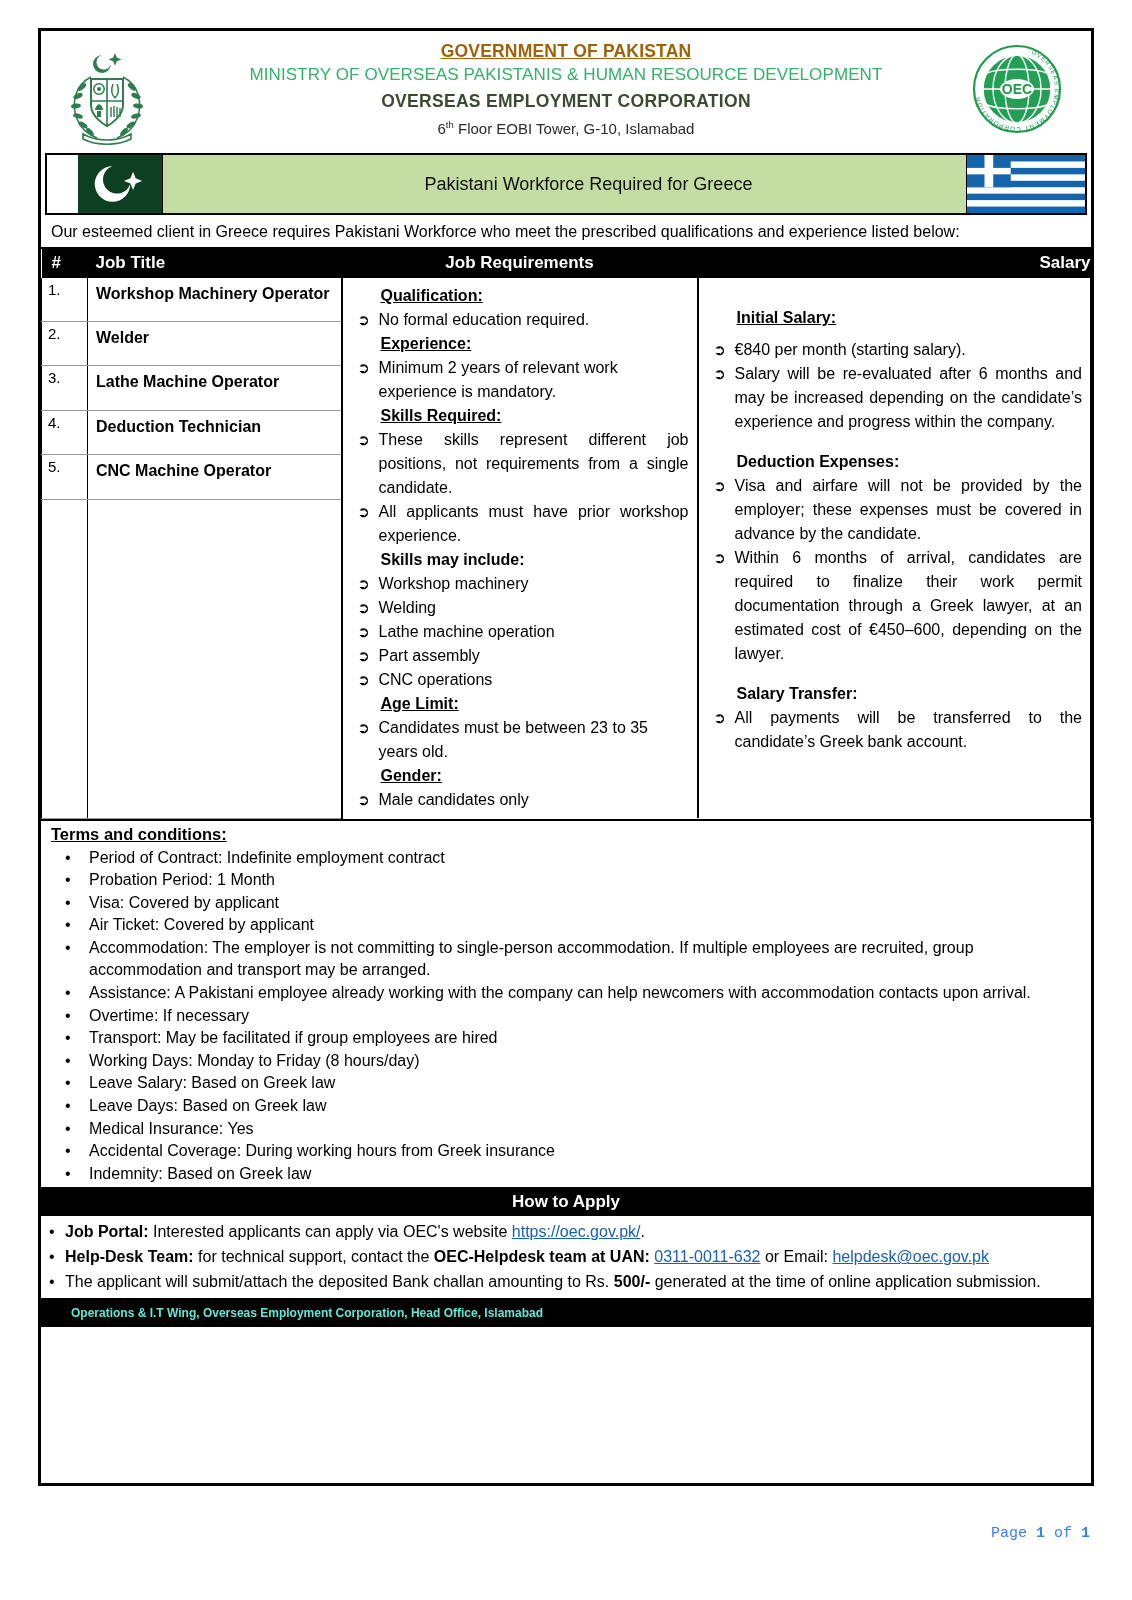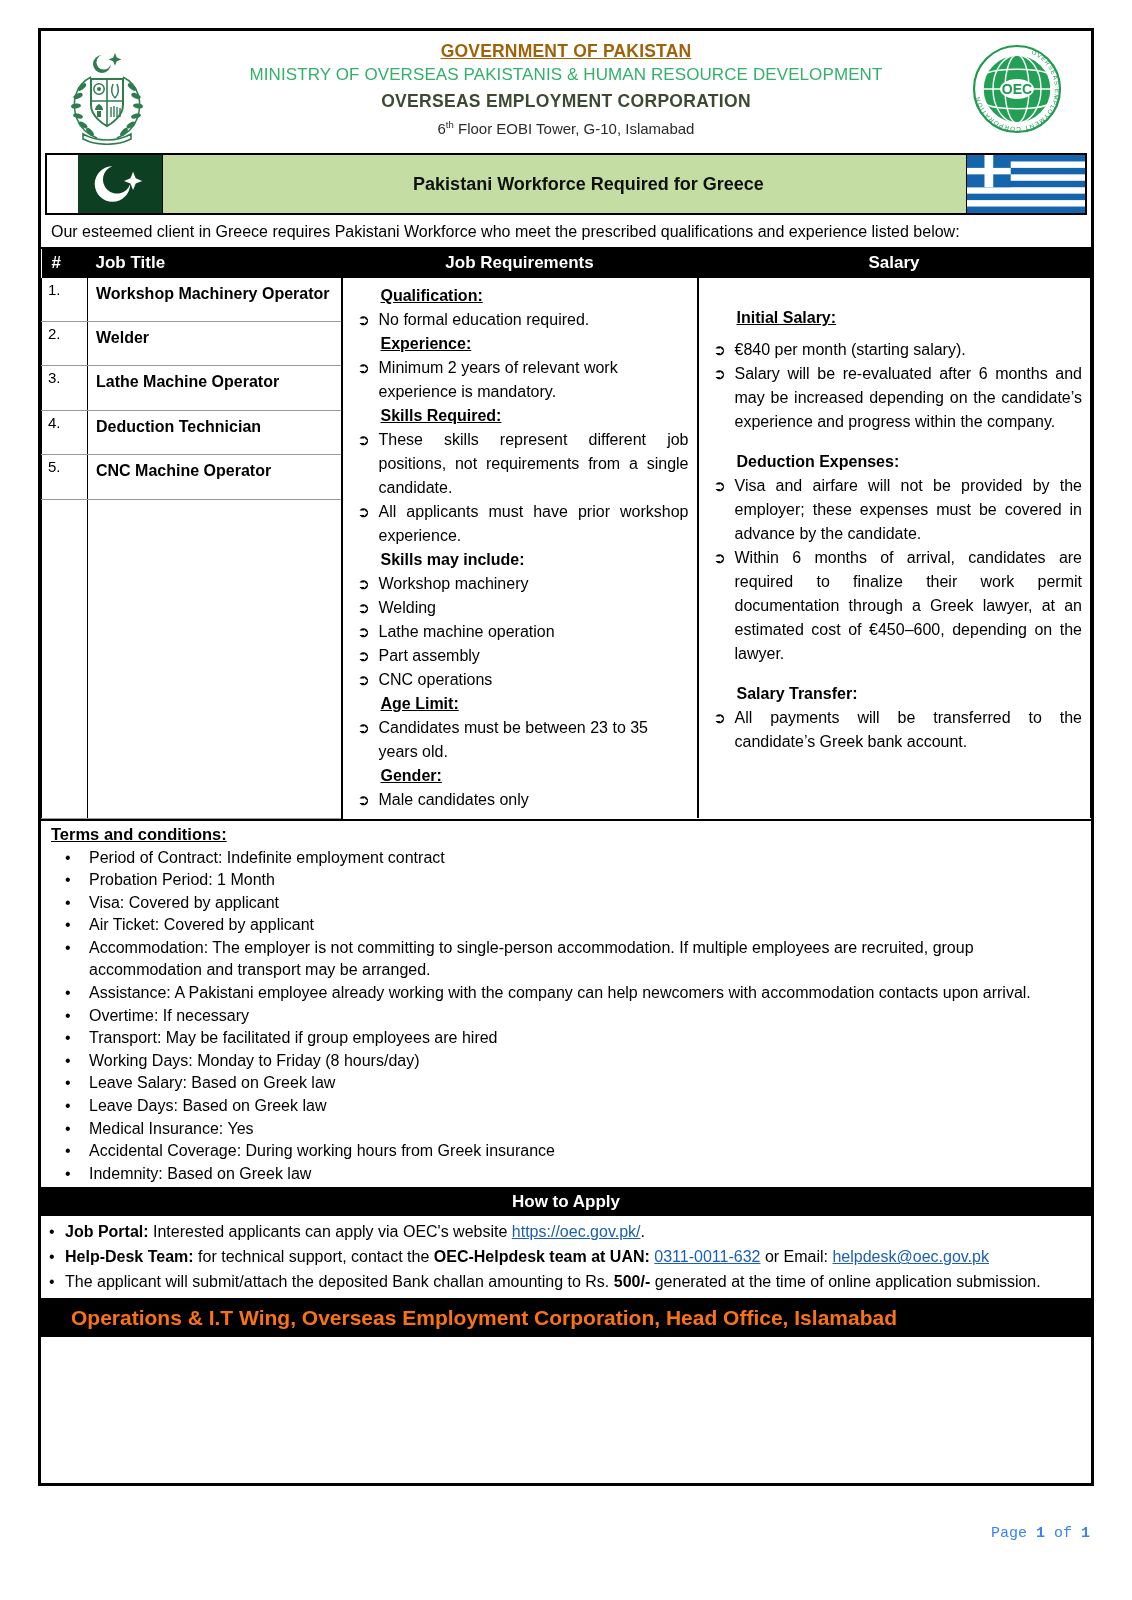--- a/index.html
+++ b/index.html
@@ -131,21 +131,21 @@
     left: 27%;
     top: 0; bottom: 0; right: 0;
     background: #0d4022;
   }
   .banner-title {
     flex: 1 1 auto;
     display: flex;
     align-items: center;
     justify-content: center;
     font-size: 18px;
-    font-weight: bold;
+    font-weight: normal;
     color: #111;
     padding-left: 48px;
   }
   .flag-gr {
     width: 118px;
     height: 100%;
     flex: 0 0 auto;
     position: relative;
     background: #fff;
     border-left: 1px solid #000;
@@ -170,21 +170,21 @@
     background: #000;
     color: #fff;
     font-size: 17px;
     font-weight: bold;
     padding: 4px 0 5px 0;
     border: 0;
   }
   .th-num { width: 36px; text-align: left; padding-left: 10px !important; }
   .th-job { width: 246px; text-align: left; padding-left: 8px !important; }
   .th-req { width: 356px; text-align: center; }
-  .th-sal { width: auto; text-align: center; margin-top: 44px; }
+  .th-sal { width: auto; text-align: right; margin-top: 44px; }
 
   .mtable td {
     vertical-align: top;
     border: 1px solid #000;
     padding: 0;
   }
   td.col-num {
     border-right: 1px solid #000;
     border-top: 1px solid #999;
     border-bottom: 1px solid #999;
@@ -301,22 +301,22 @@
   .closing {
     color: #e8201c;
     font-size: 17px;
     font-weight: bold;
     padding: 4px 0 5px 10px;
     border-bottom: 2px solid #000;
   }
   .closing sup { font-size: 10px; }
   .footer-bar {
     background: #000;
-    color: #f97316;
-    font-size: 21px;
+    color: #5eead4;
+    font-size: 12px;
     font-weight: bold;
     padding: 6px 0 7px 30px;
   }
 
   .pagenum {
     position: absolute;
     right: 42px;
     top: 1525px;
     font-size: 15px;
     color: #3b82f6;

